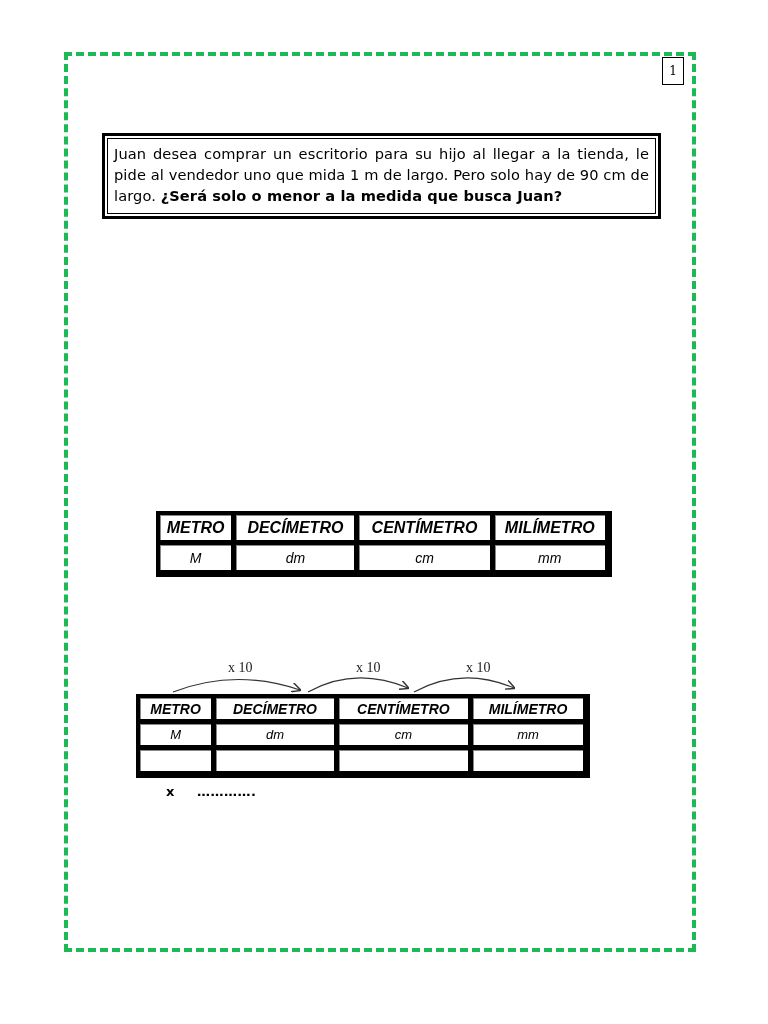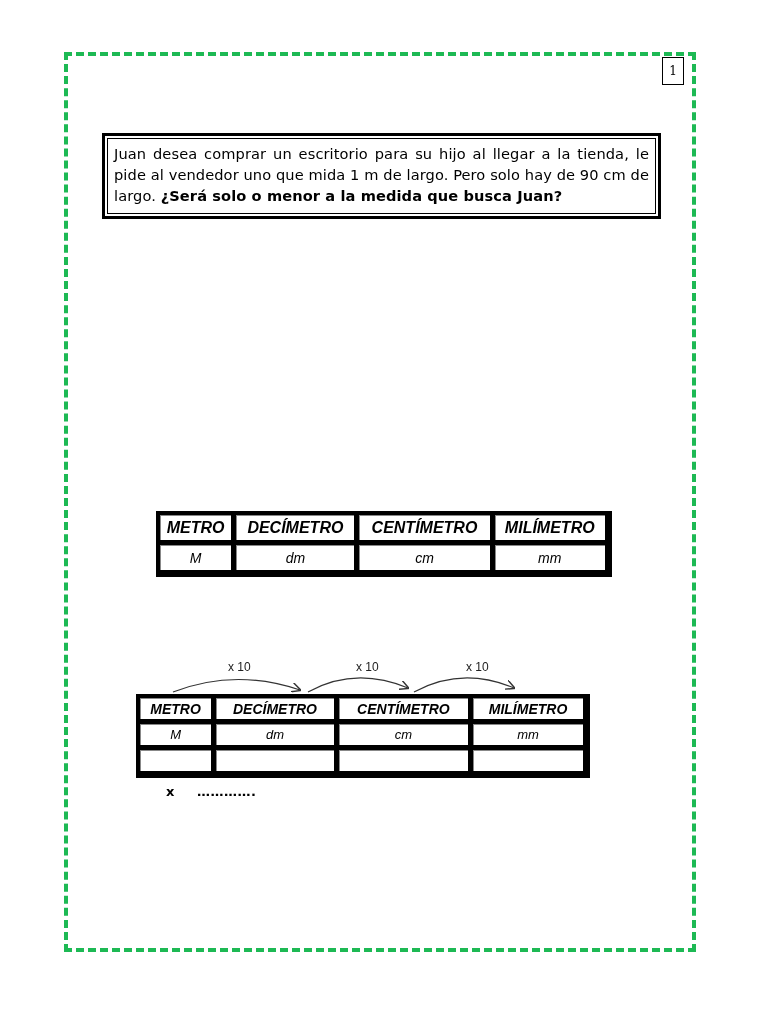--- a/index.html
+++ b/index.html
@@ -41,21 +41,21 @@
     .t1 td { height: 25px; }
     .t1 .hdr { font-weight: bold; font-size: 16px; }
     .t1 .abbr { font-size: 14px; }
     .t2 { left: 136px; top: 694px; width: 454px; }
     .t2 td { height: 21px; }
     .t2 .hdr { font-weight: bold; font-size: 14px; }
     .t2 .abbr { font-size: 13px; }
 
     .arrows { position: absolute; left: 0; top: 0; width: 768px; height: 1024px; pointer-events: none; }
     .mult {
-      position: absolute; font-family: Liberation Sans, sans-serif; font-size: 12px; color: #222;
+      position: absolute; font-family: Liberation Serif, serif; font-size: 14px; color: #222;
     }
     .x-line {
       position: absolute; left: 166px; top: 784px; font-family: "DejaVu Sans", sans-serif;
       font-size: 13px; font-weight: bold;
     }
     .x-line .dots { margin-left: 18px; letter-spacing: 0.5px; }
   </style>
 </head>
 <body>
 

